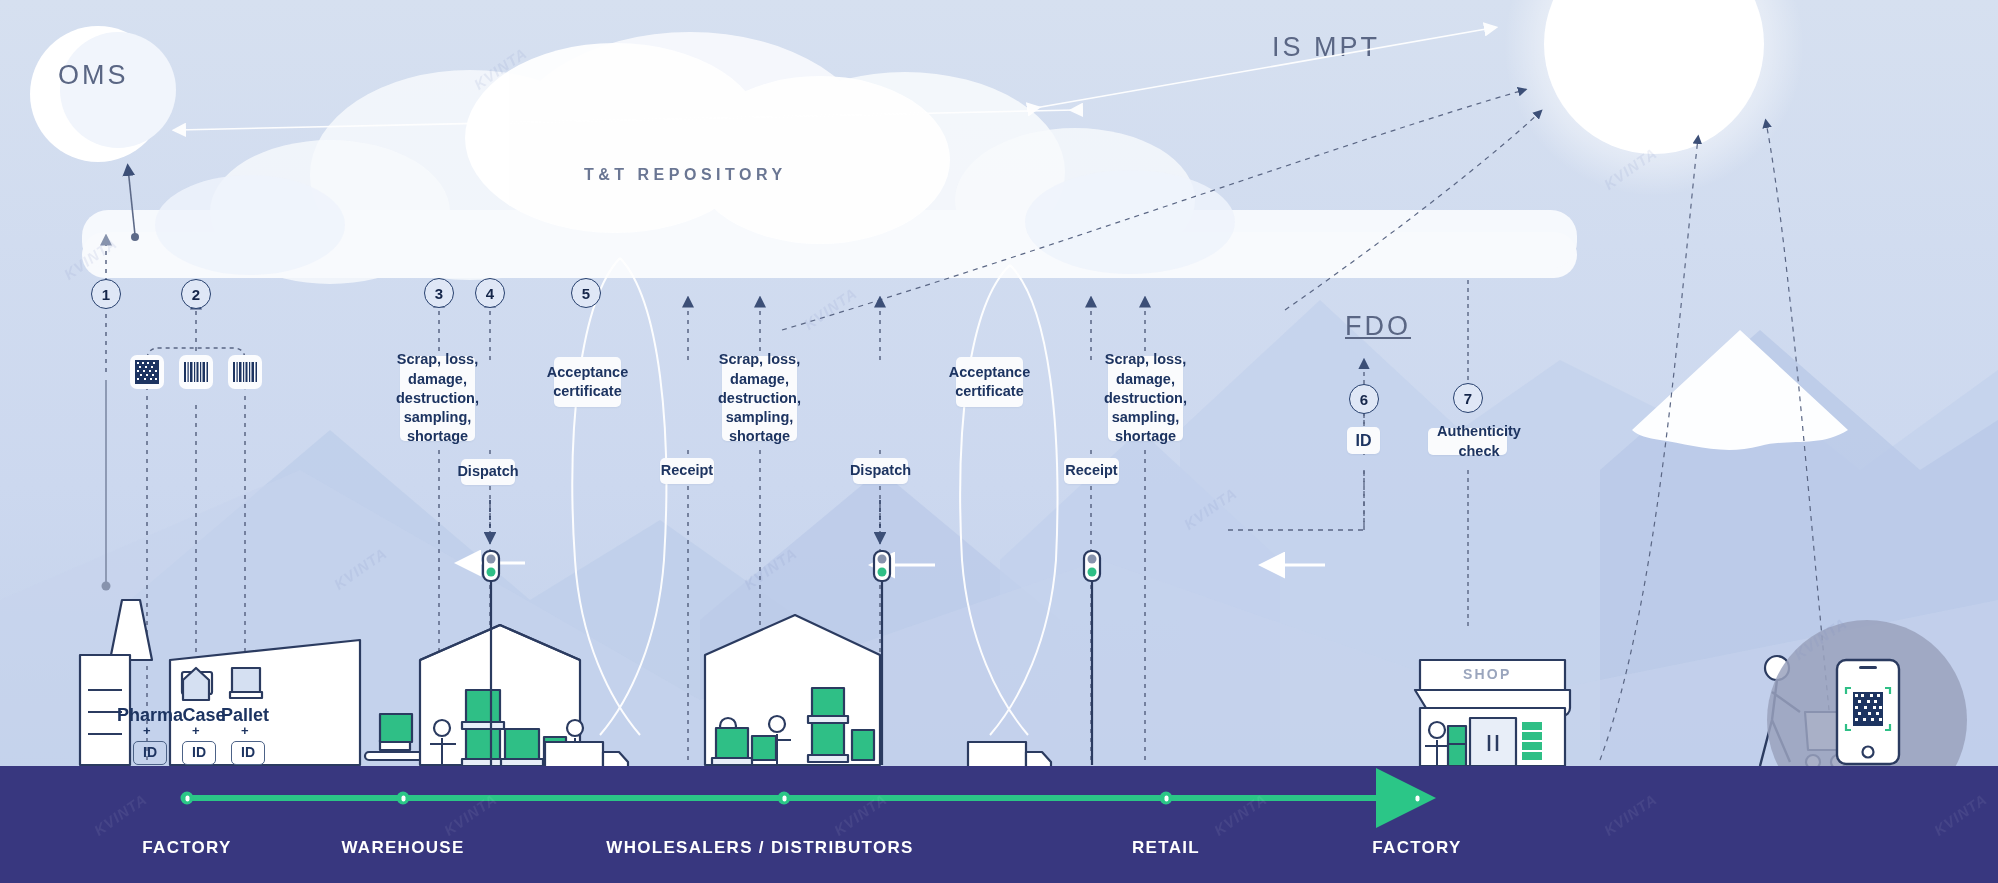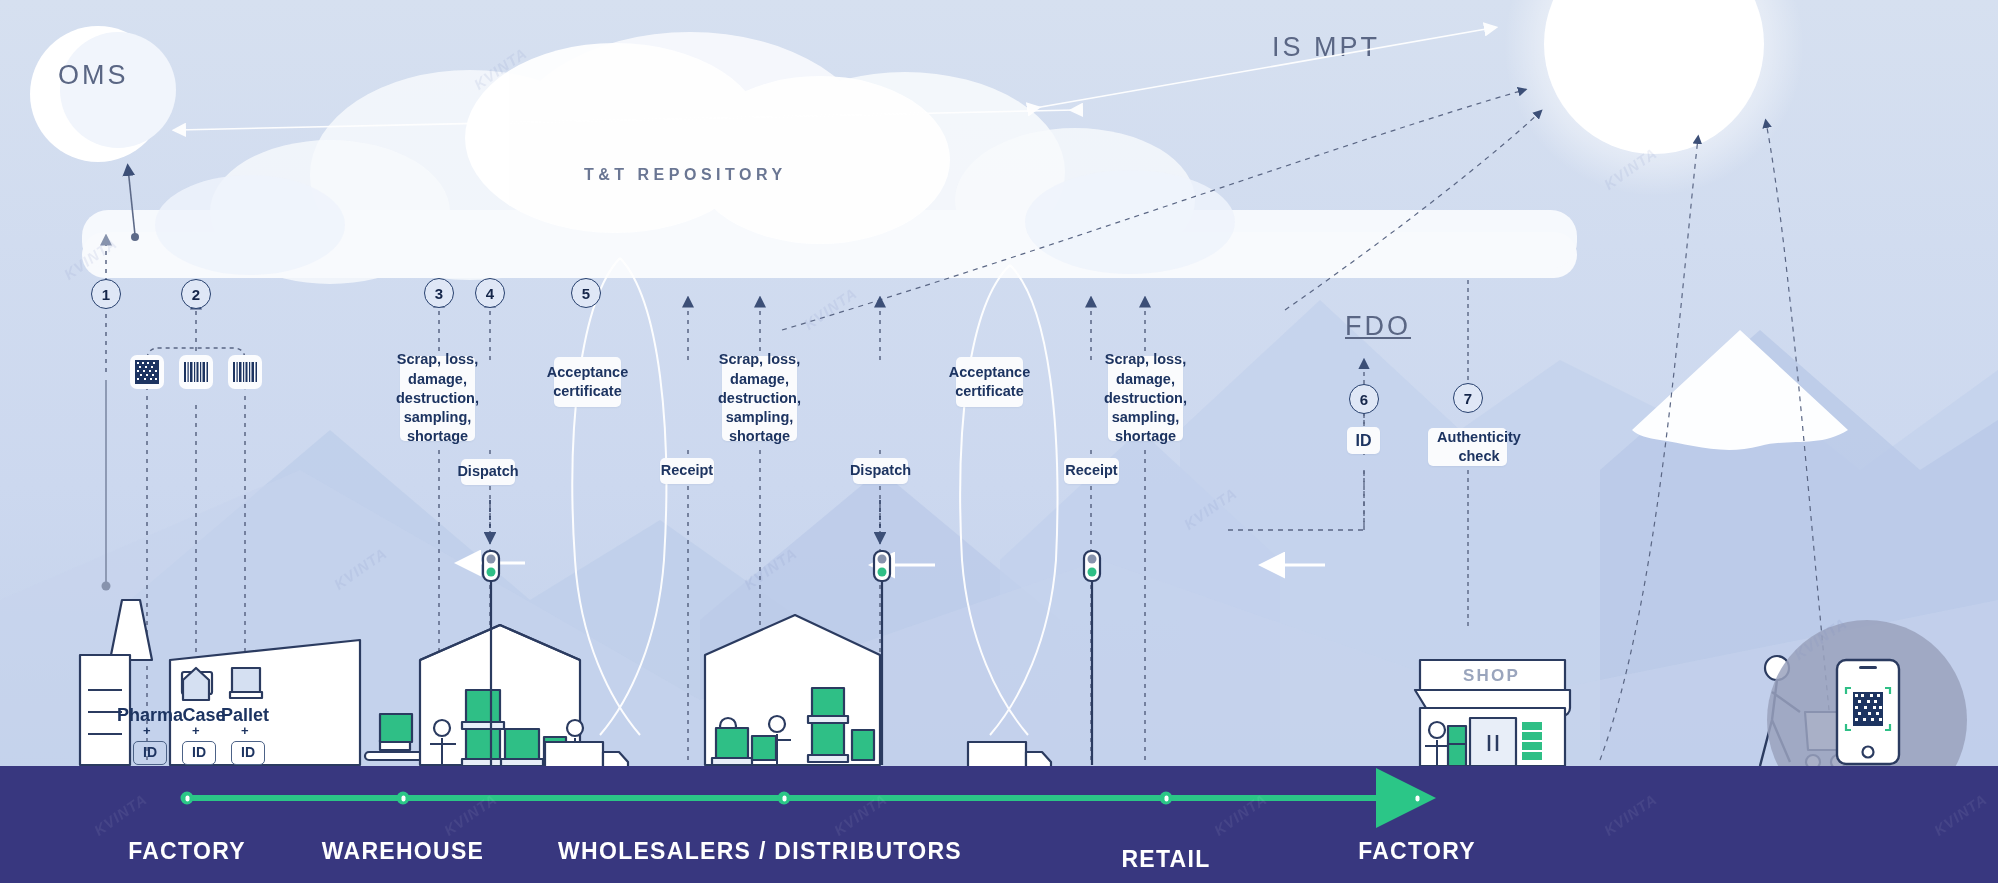--- a/index.html
+++ b/index.html
@@ -81,42 +81,42 @@
   }
   .plus { position:absolute; color:#1d3461; font-size:13px; font-weight:700; }
 
   #timeline {
     position:absolute; left:0; bottom:0; width:1998px; height:117px;
     background:#38377f;
   }
   .tl-stage-label {
     position:absolute;
     color:#ffffff;
-    font-size:23px;
+    font-size:17px;
     font-weight:700;
     letter-spacing:1.3px;
     white-space:nowrap;
     transform:translateX(-50%);
     font-family:"Liberation Sans", sans-serif;
   }
   .tl-dot {
     position:absolute;
     width:13px;height:13px;border-radius:50%;
     background:#2bc687;
     border:3px solid #2bc687;
     transform:translate(-50%,-50%);
   }
   .tl-dot::after{
     content:"";position:absolute;left:50%;top:50%;
     width:4px;height:6px;border-radius:2px;background:#fff;
     transform:translate(-50%,-50%);
   }
   .shop-sign {
     position:absolute;
-    color:#9aa5bd; font-size:17px; font-weight:600; letter-spacing:2.2px;
+    color:#9aa5bd; font-size:14px; font-weight:600; letter-spacing:2.2px;
   }
   .wmark{
     position:absolute;color:rgba(120,140,190,.13);
     font-size:15px;font-weight:700;font-style:italic;
     transform:rotate(-35deg); letter-spacing:1px; pointer-events:none;
   }
   .wmark.dark{ color:rgba(255,255,255,.07); }
 </style>
 </head>
 <body>
@@ -488,21 +488,21 @@
   <div class="callout" style="left:554px; top:357px; width:67px; height:50px;">Acceptance certificate</div>
   <div class="callout" style="left:722px; top:356px; width:75px; height:85px;">Scrap, loss, damage, destruction, sampling, shortage</div>
   <div class="callout" style="left:956px; top:357px; width:67px; height:50px;">Acceptance certificate</div>
   <div class="callout" style="left:1108px; top:356px; width:75px; height:85px;">Scrap, loss, damage, destruction, sampling, shortage</div>
 
   <div class="callout" style="left:461px; top:459px; width:54px; height:26px;">Dispatch</div>
   <div class="callout" style="left:660px; top:458px; width:54px; height:26px;">Receipt</div>
   <div class="callout" style="left:853px; top:458px; width:55px; height:26px;">Dispatch</div>
   <div class="callout" style="left:1064px; top:458px; width:55px; height:26px;">Receipt</div>
   <div class="callout" style="left:1347px; top:427px; width:33px; height:27px; font-size:16px;">ID</div>
-  <div class="callout" style="left:1428px; top:428px; width:79px; height:38px;padding-left:32px;">Authenticity check</div>
+  <div class="callout" style="left:1428px; top:428px; width:79px; height:27px;padding-left:32px;">Authenticity check</div>
 
   <div class="wmark" style="left:60px;top:250px;">KVINTA</div>
   <div class="wmark" style="left:470px;top:60px;">KVINTA</div>
   <div class="wmark" style="left:800px;top:300px;">KVINTA</div>
   <div class="wmark" style="left:1180px;top:500px;">KVINTA</div>
   <div class="wmark" style="left:1600px;top:160px;">KVINTA</div>
   <div class="wmark" style="left:1790px;top:630px;">KVINTA</div>
   <div class="wmark" style="left:330px;top:560px;">KVINTA</div>
   <div class="wmark" style="left:740px;top:560px;">KVINTA</div>
 
@@ -518,21 +518,21 @@
 
     <div class="tl-dot" style="left:187px;  top:32px;"></div>
     <div class="tl-dot" style="left:403px;  top:32px;"></div>
     <div class="tl-dot" style="left:784px;  top:32px;"></div>
     <div class="tl-dot" style="left:1166px; top:32px;"></div>
     <div class="tl-dot" style="left:1417px; top:32px;"></div>
 
     <div class="tl-stage-label" style="left:187px;  top:72px;">FACTORY</div>
     <div class="tl-stage-label" style="left:403px;  top:72px;">WAREHOUSE</div>
     <div class="tl-stage-label" style="left:760px;  top:72px;">WHOLESALERS / DISTRIBUTORS</div>
-    <div class="tl-stage-label" style="left:1166px; top:80px;">RETAIL</div>
+    <div class="tl-stage-label" style="left:1166px; top:72px;">RETAIL</div>
     <div class="tl-stage-label" style="left:1417px; top:72px;">FACTORY</div>
 
     <div class="wmark dark" style="left:90px;top:40px;">KVINTA</div>
     <div class="wmark dark" style="left:440px;top:40px;">KVINTA</div>
     <div class="wmark dark" style="left:830px;top:40px;">KVINTA</div>
     <div class="wmark dark" style="left:1210px;top:40px;">KVINTA</div>
     <div class="wmark dark" style="left:1600px;top:40px;">KVINTA</div>
     <div class="wmark dark" style="left:1930px;top:40px;">KVINTA</div>
   </div>
 

